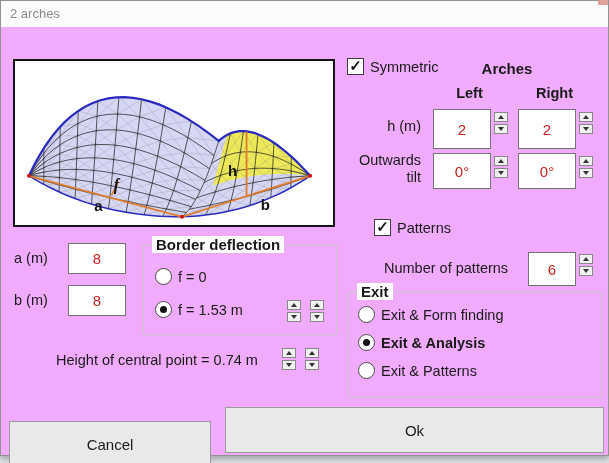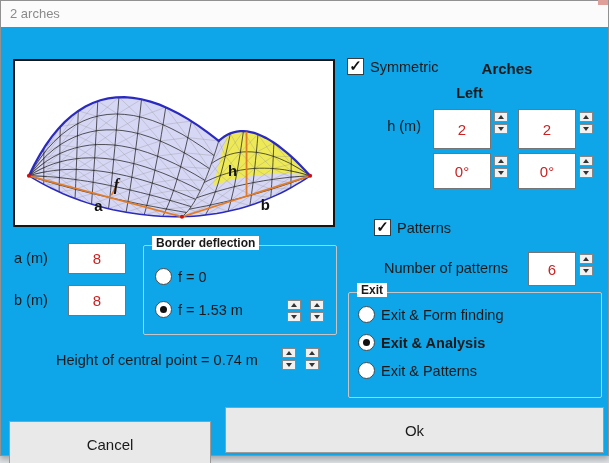--- a/index.html
+++ b/index.html
@@ -3,21 +3,21 @@
 <meta charset="utf-8">
 <style>
   html,body{margin:0;padding:0;}
   body{
     width:609px;height:463px;background:#dfe2e5;
     font-family:"Liberation Sans", sans-serif;color:#1a1a1a;
     position:relative;overflow:hidden;
   }
   .window{
     position:absolute;left:0;top:0;width:607px;height:454px;
-    background:#0ea5e9;border:1px solid #919191;
+    background:#f0abfc;border:1px solid #919191;
     box-shadow:0 3px 6px rgba(0,0,0,.28);
   }
   .titlebar{position:absolute;left:0;top:0;width:100%;height:26px;background:#fbfbfb;}
   .titletext{position:absolute;left:9px;top:5px;font-size:13px;color:#8a8a8a;}
   .close-frag{position:absolute;right:0;top:-1px;width:10px;height:5px;background:#dfa09a;}
   .meshpanel{
     position:absolute;left:12px;top:58px;width:318px;height:164px;
     border:2px solid #141414;background:#fff;
   }
   .meshpanel svg{display:block;width:100%;height:100%;}
@@ -45,21 +45,21 @@
   .cbox .check{font-size:15px;font-weight:bold;line-height:1;margin-top:-2px;color:#111;}
   .radiorow{position:absolute;display:flex;align-items:center;gap:6px;cursor:default;}
   .rdot{
     width:15px;height:15px;border:1px solid #4a4a4a;border-radius:50%;background:#fff;
     display:flex;align-items:center;justify-content:center;flex:none;
   }
   .rdot .dot{width:7px;height:7px;border-radius:50%;background:#111;}
   .groupbox{position:absolute;border:1px solid #c6c6c6;border-radius:2px;}
   .grouptitle{
     position:absolute;top:-10px;left:8px;background:#fff;padding:0 4px;
-    font-weight:bold;font-size:12px;white-space:nowrap;
+    font-weight:bold;font-size:15px;white-space:nowrap;
   }
   .btn{
     position:absolute;background:#e9e9e9;border:1px solid #9b9b9b;
     display:flex;align-items:center;justify-content:center;
     font-size:15px;color:#1a1a1a;cursor:default;
   }
 </style>
 </head>
 <body>
 
@@ -157,20 +157,21 @@
   </div>
 
   <div class="checkrow" style="left:346px;top:57px;">
     <span class="cbox">
         <span class="check" style="visibility: visible;">✓</span>
       </span>
     <span class="lbl" style="position:static;">Symmetric</span>
   </div>
   <div class="lbl bold" style="left:432px;top:59px;width:148px;text-align:center;font-size:15px;">Arches</div>
   <div class="lbl bold" style="left:432px;top:84px;width:73px;text-align:center;">Left</div>
+  <div class="lbl bold" style="left:517px;top:84px;width:73px;text-align:center;">Right</div>
 
   <div class="lbl" style="left:340px;top:117px;width:80px;text-align:right;">h (m)</div>
   <div class="valbox" style="left:432px;top:108px;width:56px;height:38px;">
     <span>2</span>
   </div>
   <div class="spinner" style="left:493px;top:111px;">
     <div class="spin">
         <span class="tri-up"></span>
       </div>
     <div class="spin">
@@ -182,20 +183,24 @@
   </div>
   <div class="spinner" style="left:578px;top:111px;">
     <div class="spin">
         <span class="tri-up"></span>
       </div>
     <div class="spin">
         <span class="tri-dn"></span>
       </div>
   </div>
 
+  <div class="lbl" style="left:340px;top:151px;width:80px;text-align:right;line-height:17px;">
+    <span>Outwards</span><br>
+    <span>tilt</span>
+  </div>
   <div class="valbox" style="left:432px;top:152px;width:56px;height:34px;">
     <span>0°</span>
   </div>
   <div class="spinner" style="left:493px;top:155px;">
     <div class="spin">
         <span class="tri-up"></span>
       </div>
     <div class="spin">
         <span class="tri-dn"></span>
       </div>

